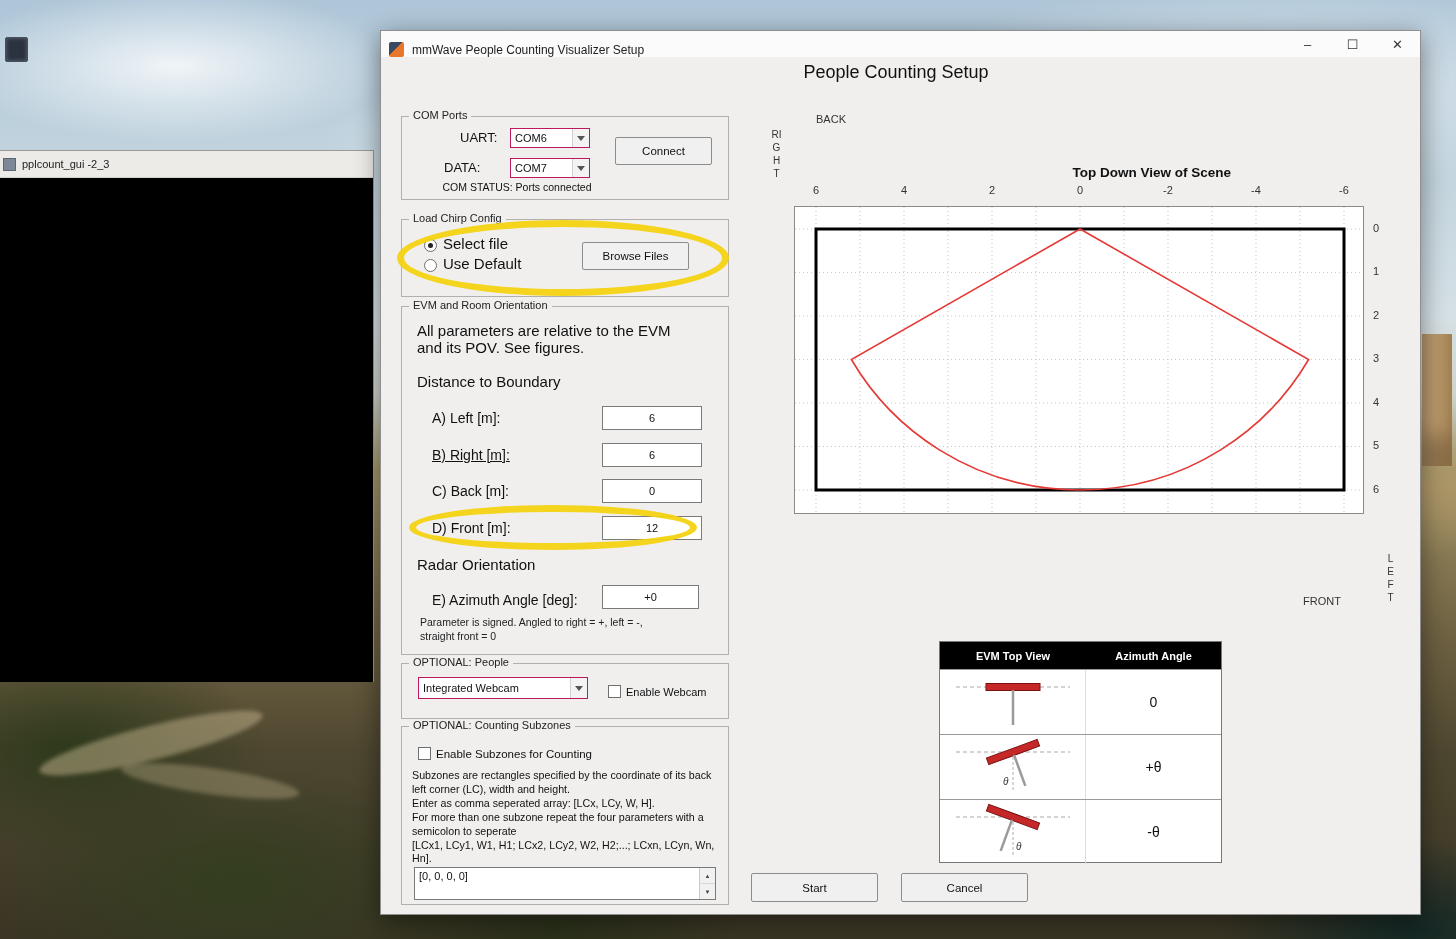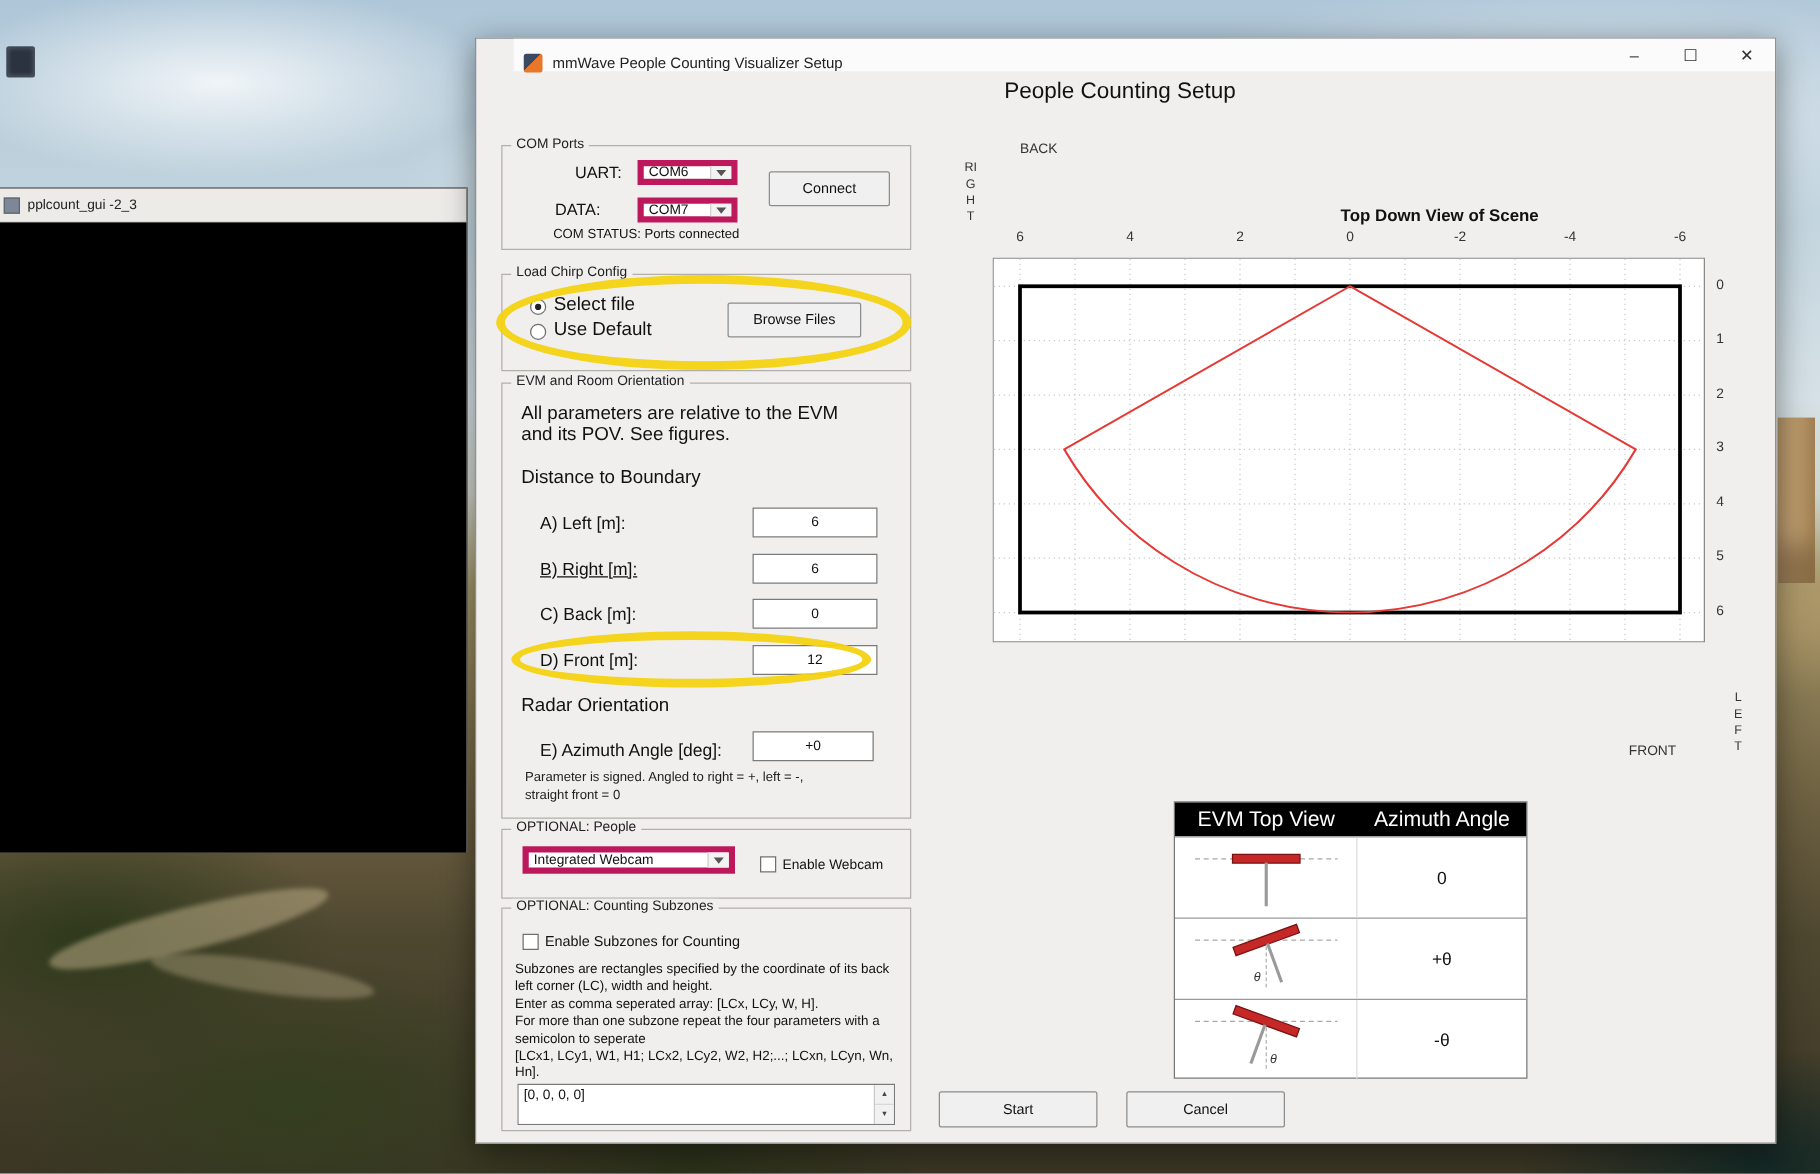--- a/index.html
+++ b/index.html
@@ -37,40 +37,40 @@
     border:1px solid #9a9893; background:#000; }
   .bw-titlebar { height:27px; background:#edebe8; border-bottom:1px solid #d4d1cc;
     display:flex; align-items:center; gap:6px; padding:0 6px; font-size:11px; color:#222; }
   .bw-icon { width:13px; height:13px; background:#7d8896; border:1px solid #5d6672; }
   .bw-body { height:504px; background:#000; }
 
   
   .dialog { position:absolute; left:380px; top:30px; width:1041px; height:885px;
     background:#f1efee; border:1px solid #8f8f8f; box-shadow:0 6px 24px rgba(0,0,0,.45); }
   .titlebar { position:absolute; left:0; top:0; right:0; height:26px; background:#fbfbfb;
-    display:flex; align-items:flex-start; padding:12px 8px;margin-left:30px; }
+    display:flex; align-items:flex-end; padding:0 8px; }
   .app-icon { width:15px; height:15px; margin-right:8px; border-radius:2px;
     background:linear-gradient(135deg,#3b4a63 45%, #e8762b 45%); }
   .titlebar-text { font-size:12px; color:#222; }
   .win-controls { position:absolute; right:0; top:0; height:26px; display:flex; }
   .win-btn { width:45px; height:26px; display:flex; align-items:center; justify-content:center;
     font-size:13px; color:#333; cursor:default; }
   .heading { position:absolute; left:315px; top:31px; width:400px; text-align:center;
     font-size:18px; color:#111; }
 
   
   .panel { position:absolute; border:1px solid #b3b0ab; }
   .legend { position:absolute; top:-8px; left:7px; background:#f1efee; padding:0 4px;
     font-size:11px; color:#222; white-space:nowrap; }
 
   .lbl { position:absolute; color:#111; }
   .f13 { font-size:13px; } .f15 { font-size:15px; } .f11 { font-size:11px; }
   .note { font-size:10.5px; color:#222; white-space:pre-line; line-height:1.3; }
 
-  .combo { position:absolute; background:#fff; border:5px solid #be185d; display:flex;
+  .combo { position:absolute; background:#fff; border:1px solid #be185d; display:flex;
     align-items:center; font-size:11px; color:#111; padding-left:4px; }
   .combo .arrow-zone { margin-left:auto; width:17px; align-self:stretch; display:flex;
     align-items:center; justify-content:center; border-left:1px solid #d0d0d0; background:#f3f3f3; }
   .tri-down { width:0; height:0; border-left:4px solid transparent; border-right:4px solid transparent;
     border-top:5px solid #555; }
 
   .btn { position:absolute; background:#f0f0f0; border:1px solid #8c8c8c; border-radius:2px;
     font-size:11.5px; color:#111; display:flex; align-items:center; justify-content:center; cursor:default; }
 
   .radio { position:absolute; width:13px; height:13px; border:1px solid #6f6f6f; border-radius:50%;
@@ -101,22 +101,22 @@
     word-break:break-all; text-align:center; }
   .back-lbl { position:absolute; left:430px; top:82px; width:40px; text-align:center;
     font-size:11px; color:#333; }
   .front-lbl { position:absolute; left:900px; top:564px; width:82px; text-align:center;
     font-size:11px; color:#333; }
   .plot-svg { position:absolute; left:413px; top:175px; }
 
   
   .evm-table { position:absolute; left:558px; top:610px; width:283px; height:222px;
     border:1px solid #777; background:#fff; }
-  .evm-head { display:flex; height:27px; background:#000; color:#fff; font-weight:normal;
-    font-size:17px; }
+  .evm-head { display:flex; height:27px; background:#000; color:#fff; font-weight:bold;
+    font-size:11px; }
   .evm-head div { display:flex; align-items:center; justify-content:center; }
   .evm-c1 { width:146px; } .evm-c2 { width:135px; }
   .evm-row { display:flex; height:65px; border-top:1px solid #999; }
   .evm-row .evm-c1 { display:flex; align-items:center; justify-content:center; border-right:1px solid #ddd; }
   .evm-row .evm-c2 { display:flex; align-items:center; justify-content:center; font-size:14px; color:#111; }
 
   
   .highlight { position:absolute; border:7px solid #f3d211; border-radius:50%;
     pointer-events:none; opacity:.95; }
 </style>

